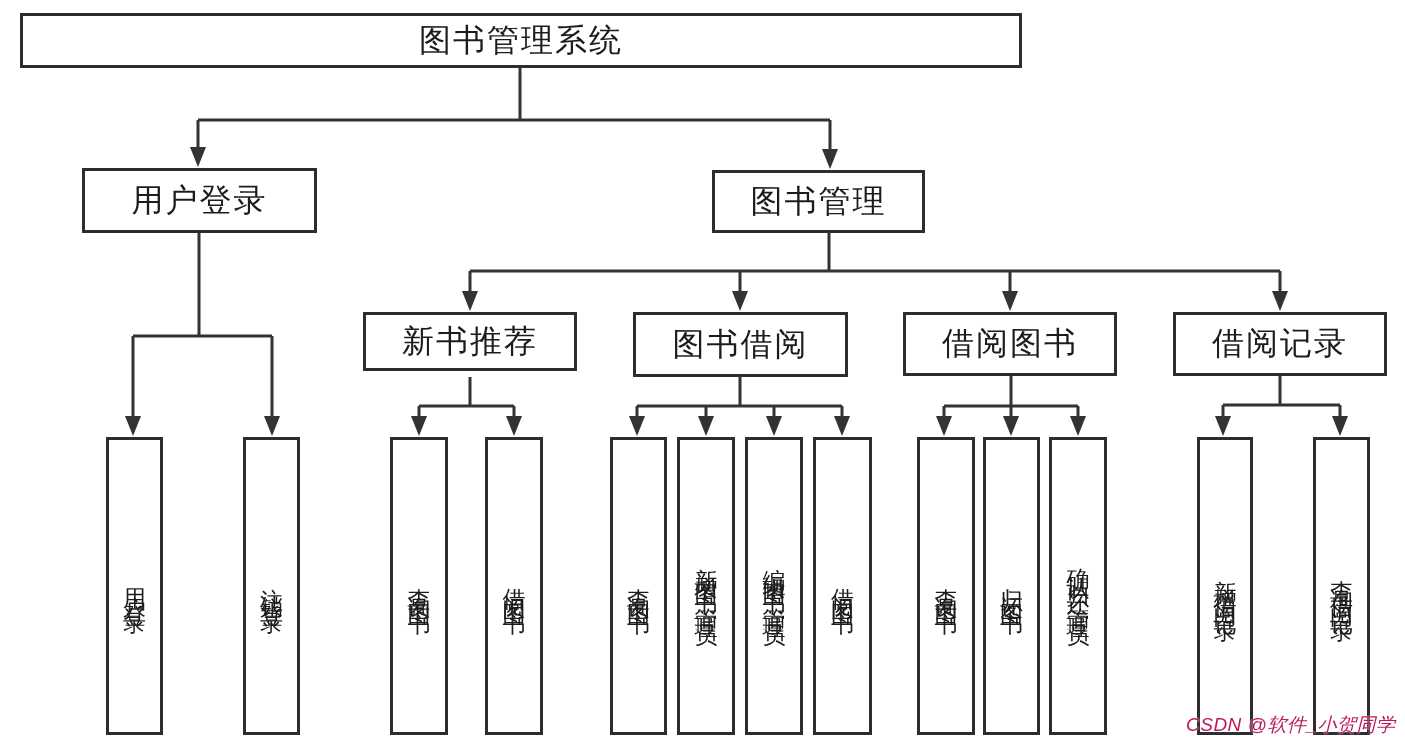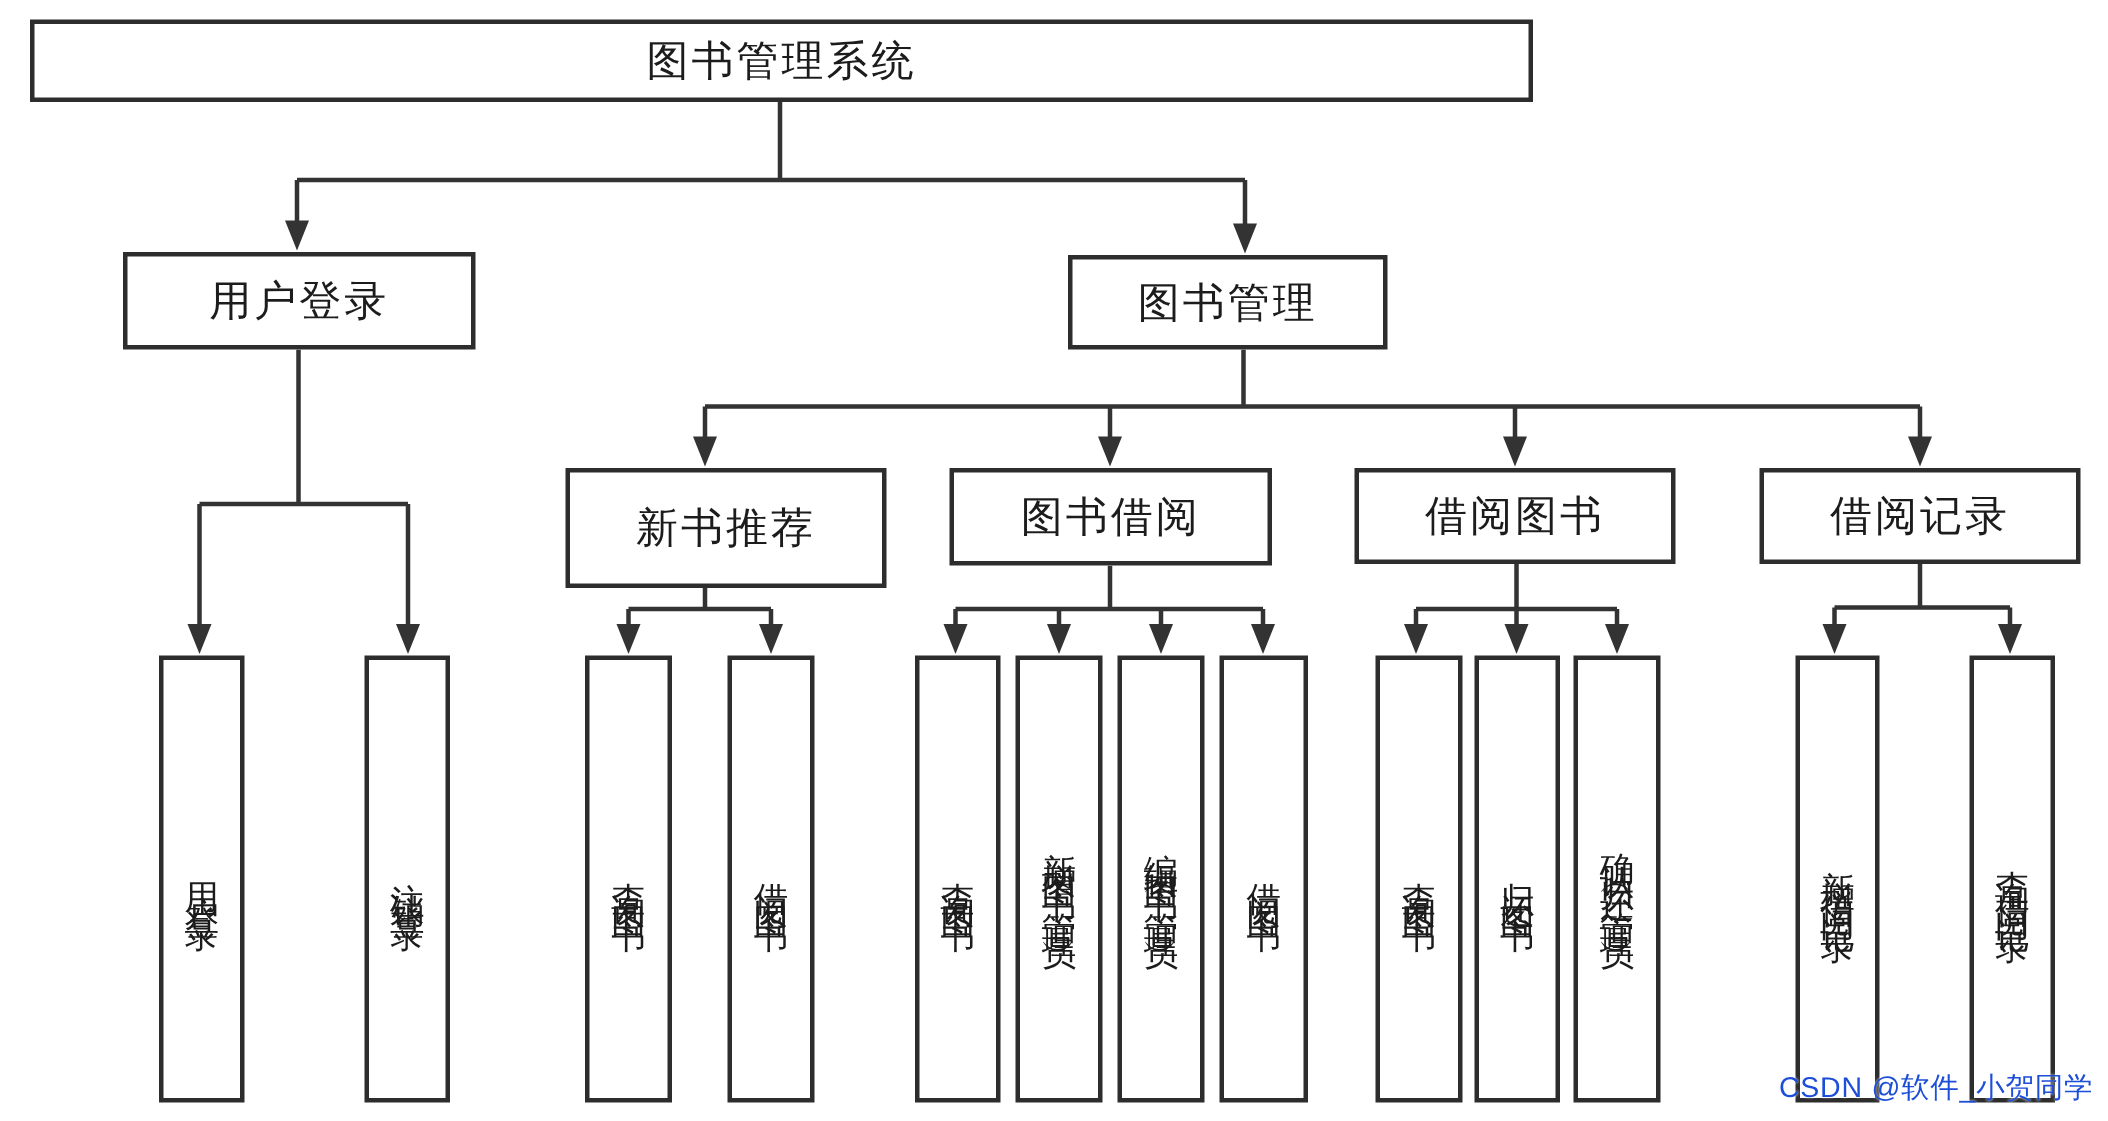--- a/index.html
+++ b/index.html
@@ -15,21 +15,21 @@
     background:#ffffff;
     border:3px solid #2d2d2d;
     box-sizing:border-box;
     display:flex;
     align-items:center;
     justify-content:center;
     color:#1c1c1c;
     z-index:2;
   }
   .hnode{
-    font-size:28px;
+    font-size:32px;
     letter-spacing:2px;
     white-space:nowrap;
   }
   .vnode .vt{
     writing-mode:vertical-rl;
     text-orientation:mixed;
     font-size:23px;
     letter-spacing:8px;
     line-height:1;
     color:#1c1c1c;
@@ -46,25 +46,26 @@
   }
   svg.wires polygon{
     fill:#333333;
     stroke:none;
   }
   .watermark{
     position:absolute;
     left:1186px;
     top:712px;
     font-size:19px;
-    color:#1d4ed8;
+    color:#be185d;
     letter-spacing:0.5px;
     white-space:nowrap;
     z-index:5;
     text-shadow:0 0 2px #ffffff;
+    font-style:italic;
   }
 </style>
 </head>
 <body>
 
 <div id="stage">
 
   <svg class="wires" width="1405" height="747" aria-hidden="true">
 
     <path d="M520 68 V120 M198 120 H830 M198 120 V149 M830 120 V151"></path>
@@ -105,21 +106,21 @@
     <span>图书管理系统</span>
   </div>
 
   <div class="node hnode" style="left:82px;top:168px;width:235px;height:65px;">
     <span>用户登录</span>
   </div>
   <div class="node hnode" style="left:712px;top:170px;width:213px;height:63px;">
     <span>图书管理</span>
   </div>
 
-  <div class="node hnode" style="left:377px;top:312px;width:214px;height:80px;">
+  <div class="node hnode" style="left:363px;top:312px;width:214px;height:59px;">
     <span>新书推荐</span>
   </div>
   <div class="node hnode" style="left:633px;top:312px;width:215px;height:65px;">
     <span>图书借阅</span>
   </div>
   <div class="node hnode" style="left:903px;top:312px;width:214px;height:64px;">
     <span>借阅图书</span>
   </div>
   <div class="node hnode" style="left:1173px;top:312px;width:214px;height:64px;">
     <span>借阅记录</span>

